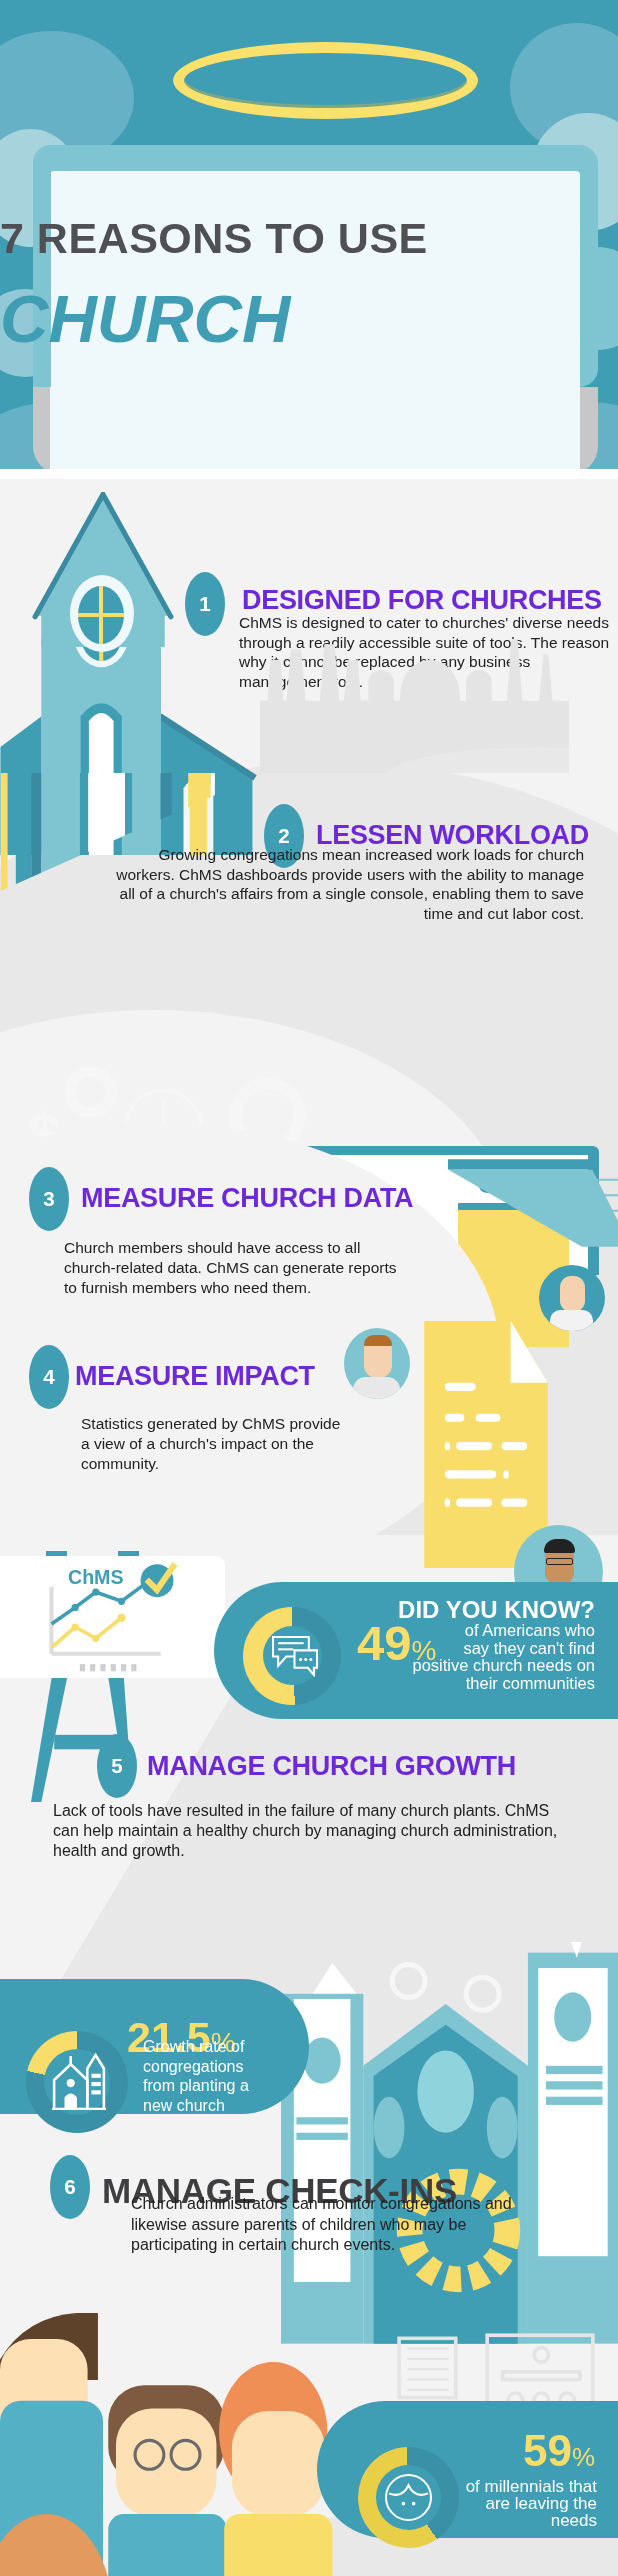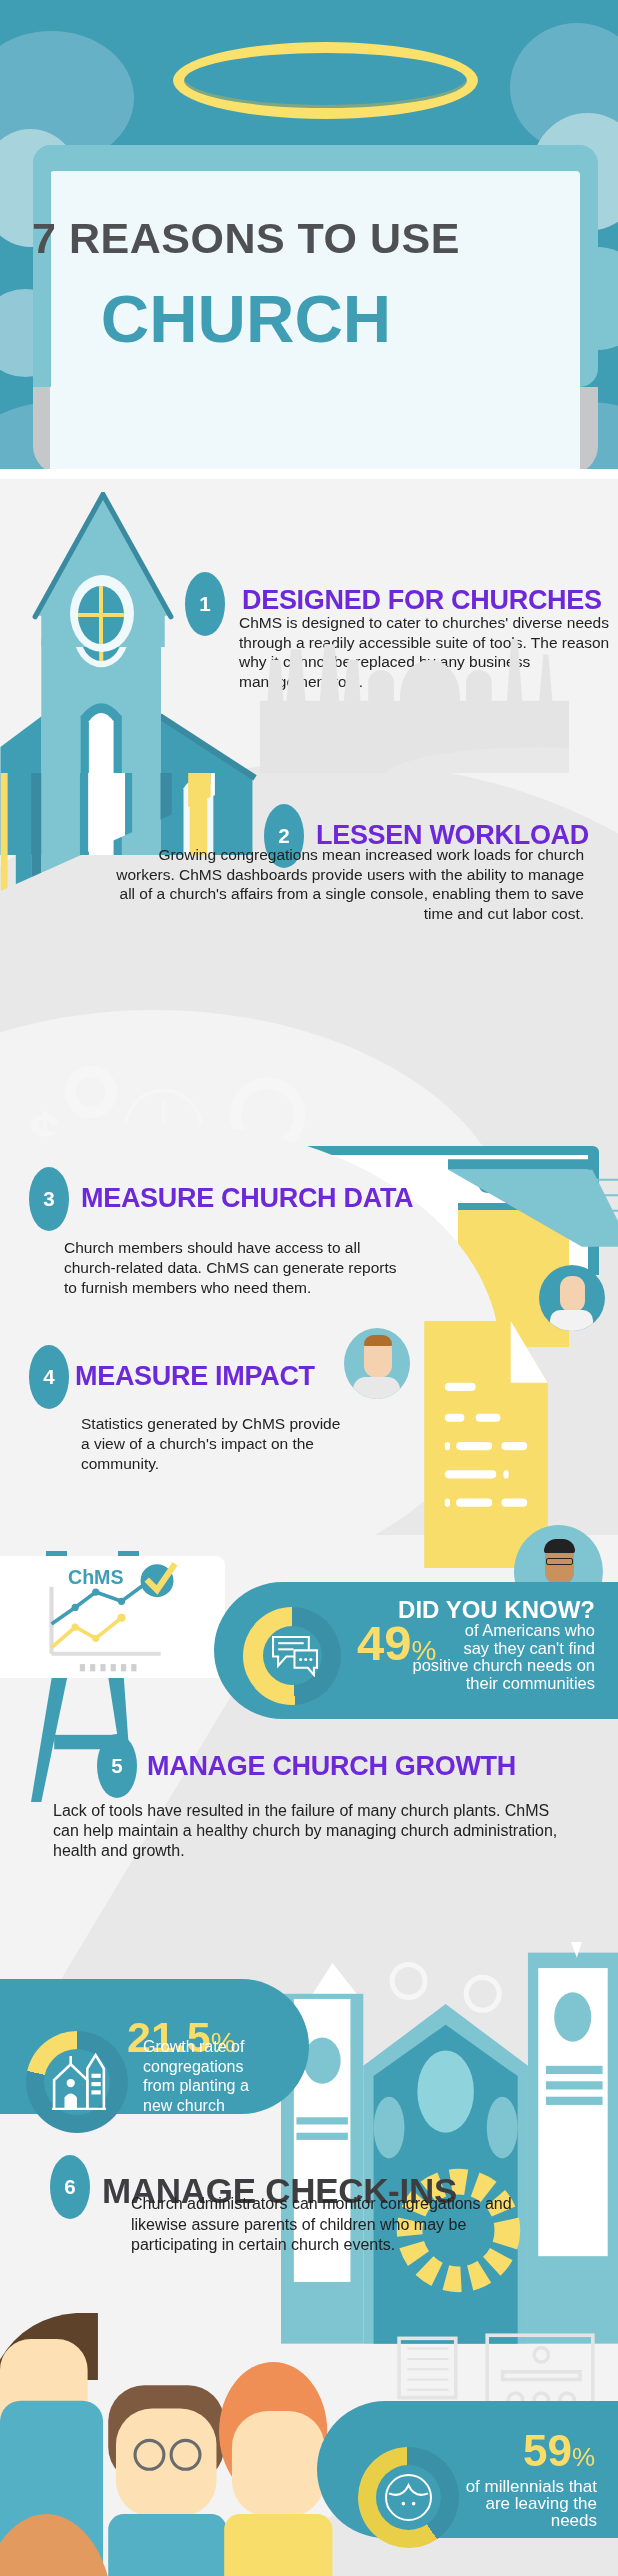--- a/index.html
+++ b/index.html
@@ -15,23 +15,23 @@
 
   
   #hero { left: 0; top: 0; width: 618px; height: 469px; background: #3f9db4; overflow: hidden; }
   .cloud { position: absolute; border-radius: 50%; }
   #monitor-frame { left: 33px; top: 145px; width: 565px; height: 446px; background: #7fc4d1; border-radius: 18.5px; }
   #monitor-screen { left: 50px; top: 171px; width: 530px; height: 386px; background: #eff8fa; border-radius: 4.1px; }
   #monitor-chin { left: 33px; top: 387px; width: 565px; height: 89px; background: #c6c7c9; border-radius: 0 0 29px 29px; }
   #monitor-dot { left: 301px; top: 405px; width: 18.5px; height: 29px; border-radius: 50%; background: #a7a8aa; }
   #halo { left: 173px; top: 42px; width: 305px; height: 77px; border-radius: 50%; border: 11.3px solid #f9e16b; box-shadow: inset 0 -3.1px 0 rgba(220,180,60,0.4); }
 
-  .title-line { width: 492px; text-align: center; font-weight: 700; line-height: 1; }
+  .title-line { width: 492px; font-weight: 700; line-height: 1; }
   #title-top { top: 218px; font-size: 43px; color: #4f5053; letter-spacing: 0.5px; }
-  #title-mid1 { top: 282px; font-size: 71px; color: #3f9db4; }
+  #title-mid1 { top: 282px; font-size: 71px; color: #3f9db4; font-style: italic; }
 
   
   #content-bg { left: 0; top: 479px; width: 618px; height: 3168px; background: #f3f3f3; }
   .gray-band { position: absolute; background: #e8e8e8; }
 
   
   .pill { position: absolute; background: #3f9db4; }
   .donut { position: absolute; border-radius: 50%; }
 </style>
 </head>

